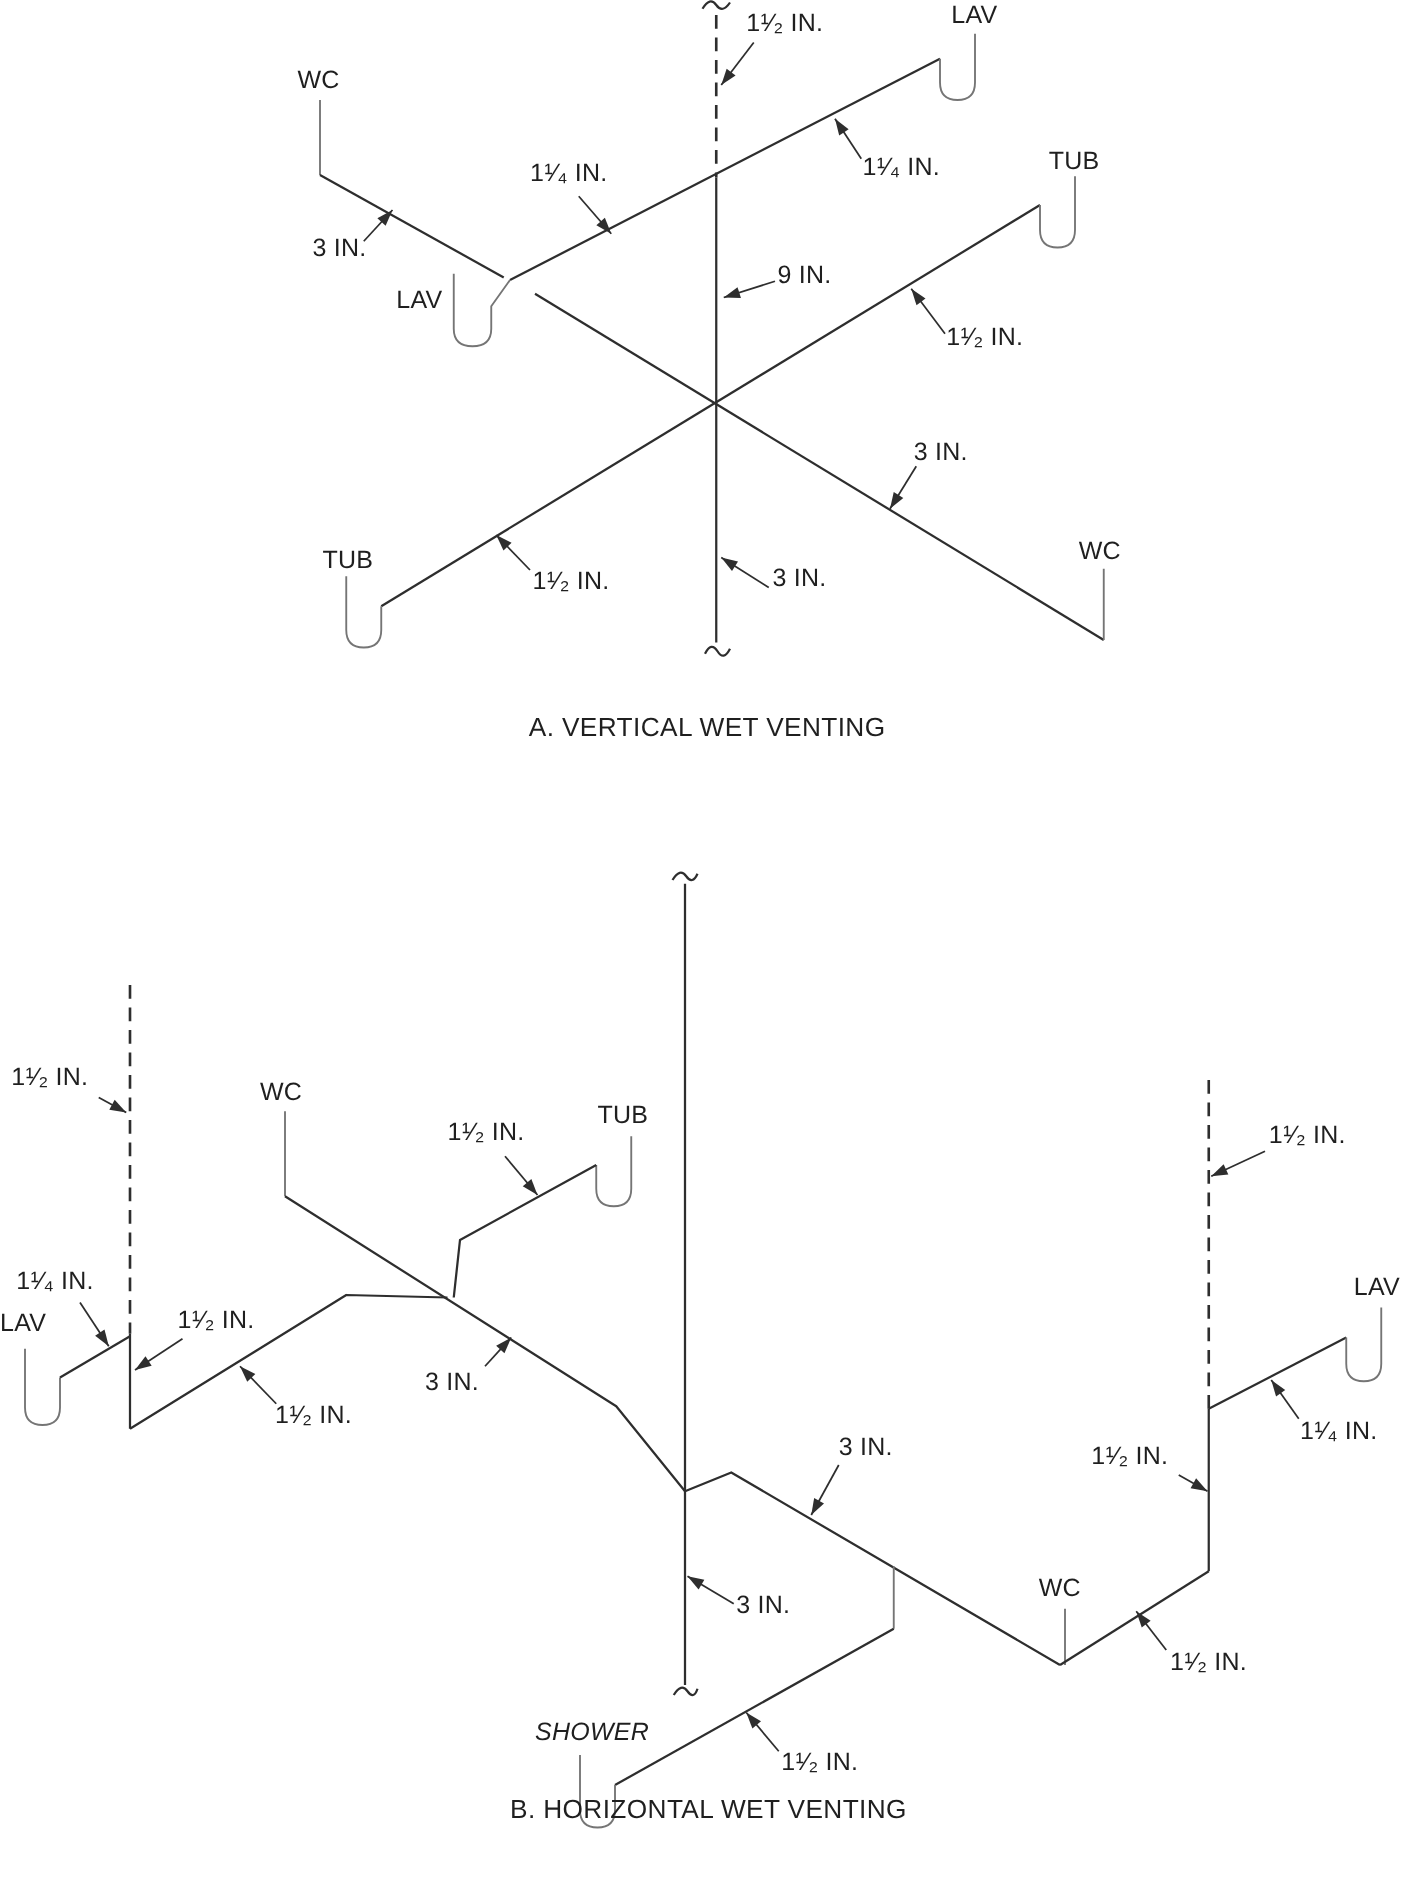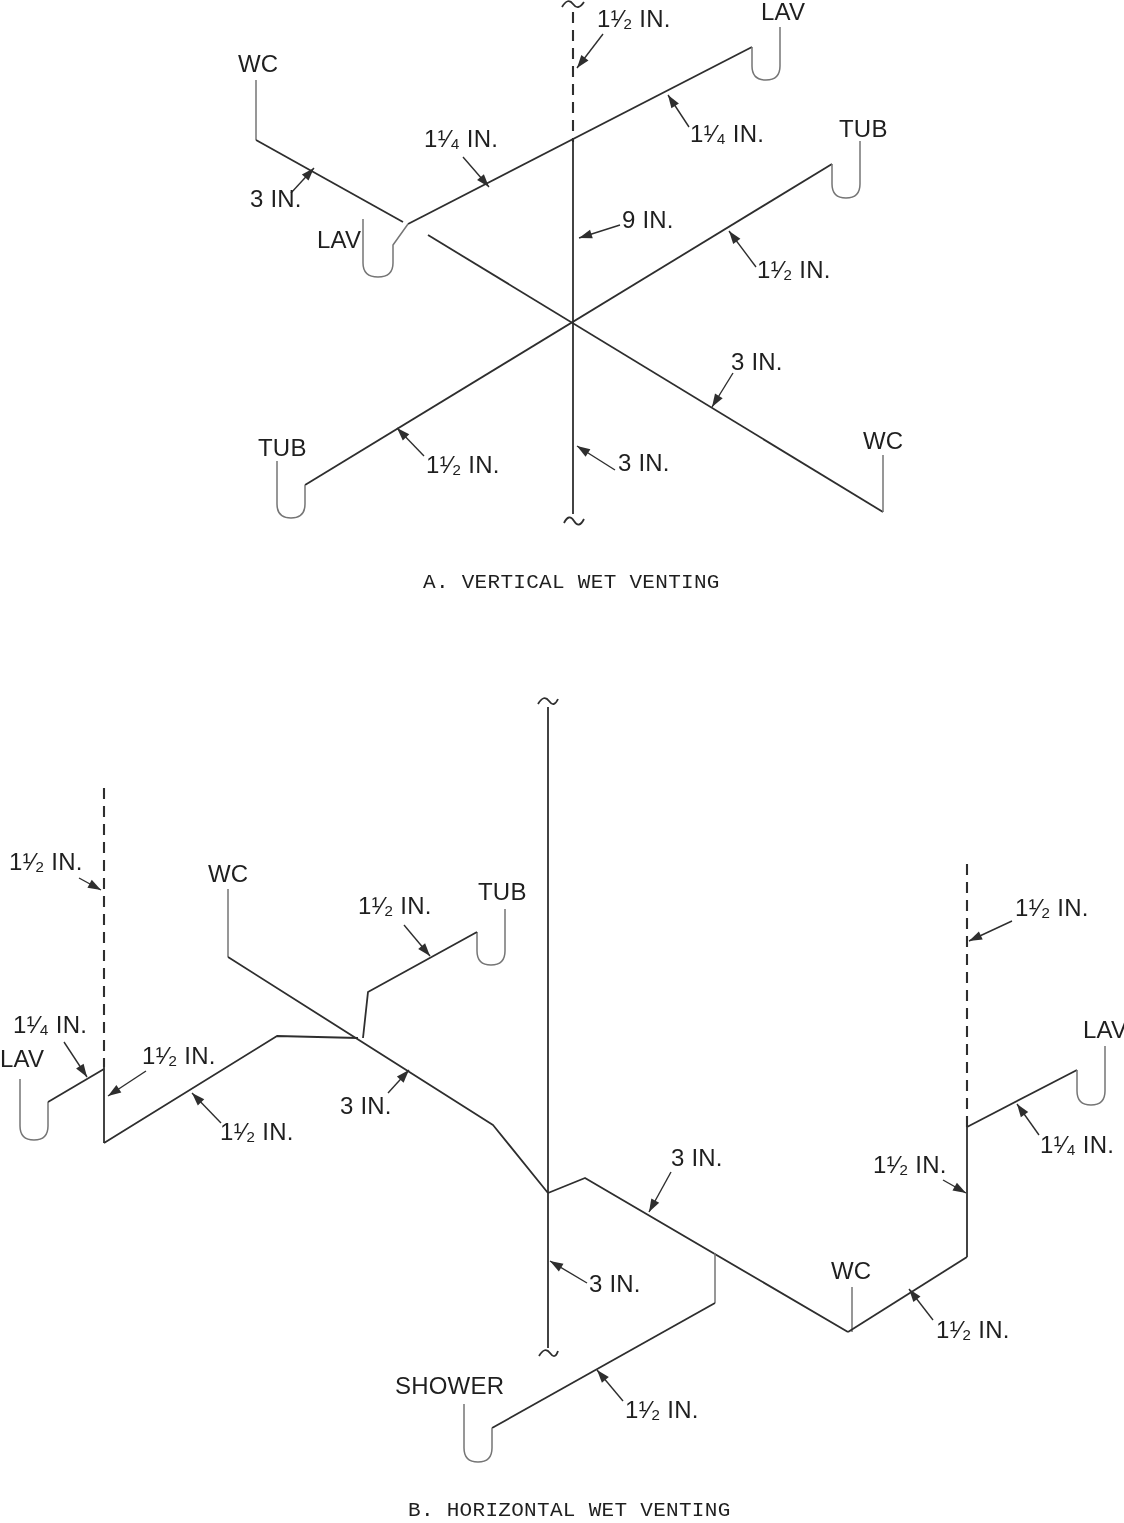--- a/index.html
+++ b/index.html
@@ -11,29 +11,29 @@
     font-family:"Liberation Sans","DejaVu Sans",sans-serif;
   }
   #figure{position:absolute;left:0;top:0;width:1124px;height:1523px;}
   svg{position:absolute;left:0;top:0;}
   .pipe{fill:none;stroke:var(--line,#2e2e2e);stroke-width:1.8;stroke-linejoin:round;stroke-linecap:butt;}
   .dashed{stroke-dasharray:11 7;stroke-width:2.1;}
   .fx{fill:none;stroke:var(--fxline,#757575);stroke-width:1.5;stroke-linejoin:round;}
   .leader{stroke:var(--line,#2e2e2e);stroke-width:1.4;fill:none;}
   .lbl{
     position:absolute;
-    font-size:24px;line-height:22px;
+    font-size:20px;line-height:22px;
     color:var(--text,#1f1f1f);
     white-space:nowrap;letter-spacing:0.2px;
   }
   .caption{
     position:absolute;
     font-size:21px;line-height:23px;
     color:var(--text,#1f1f1f);
-    white-space:nowrap;letter-spacing:0.3px;font-family:Liberation Mono, monospace;
+    white-space:nowrap;letter-spacing:0.3px;
   }
 </style>
 </head>
 <body style="background: rgb(255, 255, 255);">
 
 <div id="figure">
 
   <svg width="1124" height="1523" viewBox="0 0 1124 1523">
     <defs>
       <marker id="arrowhead" markerUnits="userSpaceOnUse" markerWidth="16" markerHeight="12" refX="14" refY="5" orient="auto">
@@ -133,33 +133,33 @@
       <div class="lbl" style="left: 757px; top: 259px;">1¹⁄₂ IN.</div>
       <div class="lbl" style="left: 731px; top: 351px;">3 IN.</div>
       <div class="lbl" style="left: 250px; top: 188px;">3 IN.</div>
       <div class="lbl" style="left: 426px; top: 454px;">1¹⁄₂ IN.</div>
       <div class="lbl" style="left: 618px; top: 452px;">3 IN.</div>
     </div>
   <div id="labels-diagram_b">
       <div class="lbl" style="left: 208px; top: 863px;">WC</div>
       <div class="lbl" style="left: 478px; top: 881px;">TUB</div>
       <div class="lbl" style="left: 0px; top: 1048px;">LAV</div>
-      <div class="lbl" style="left: 395px; top: 1375px;">SHOWER</div>
+      <div class="lbl" style="left: 428px; top: 1375px; font-style: italic;">SHOWER</div>
       <div class="lbl" style="left: 831px; top: 1260px;">WC</div>
       <div class="lbl" style="left: 1083px; top: 1019px;">LAV</div>
       <div class="lbl" style="left: 9px; top: 851px;">1¹⁄₂ IN.</div>
       <div class="lbl" style="left: 13px; top: 1014px;">1¹⁄₄ IN.</div>
       <div class="lbl" style="left: 142px; top: 1045px;">1¹⁄₂ IN.</div>
       <div class="lbl" style="left: 220px; top: 1121px;">1¹⁄₂ IN.</div>
       <div class="lbl" style="left: 358px; top: 895px;">1¹⁄₂ IN.</div>
       <div class="lbl" style="left: 340px; top: 1095px;">3 IN.</div>
       <div class="lbl" style="left: 589px; top: 1273px;">3 IN.</div>
       <div class="lbl" style="left: 671px; top: 1147px;">3 IN.</div>
       <div class="lbl" style="left: 625px; top: 1399px;">1¹⁄₂ IN.</div>
       <div class="lbl" style="left: 1015px; top: 897px;">1¹⁄₂ IN.</div>
       <div class="lbl" style="left: 1040px; top: 1134px;">1¹⁄₄ IN.</div>
       <div class="lbl" style="left: 873px; top: 1154px;">1¹⁄₂ IN.</div>
       <div class="lbl" style="left: 936px; top: 1319px;">1¹⁄₂ IN.</div>
     </div>
 
   <div class="caption" id="caption-diagram_a" style="left: 423px; top: 571px;">A. VERTICAL WET VENTING</div>
-  <div class="caption" id="caption-diagram_b" style="left: 408px; top: 1499px;">B. HORIZONTAL WET VENTING</div>
+  <div class="caption" id="caption-diagram_b" style="left: 408px; top: 1436px;">B. HORIZONTAL WET VENTING</div>
 </div>
 
 </body></html>

